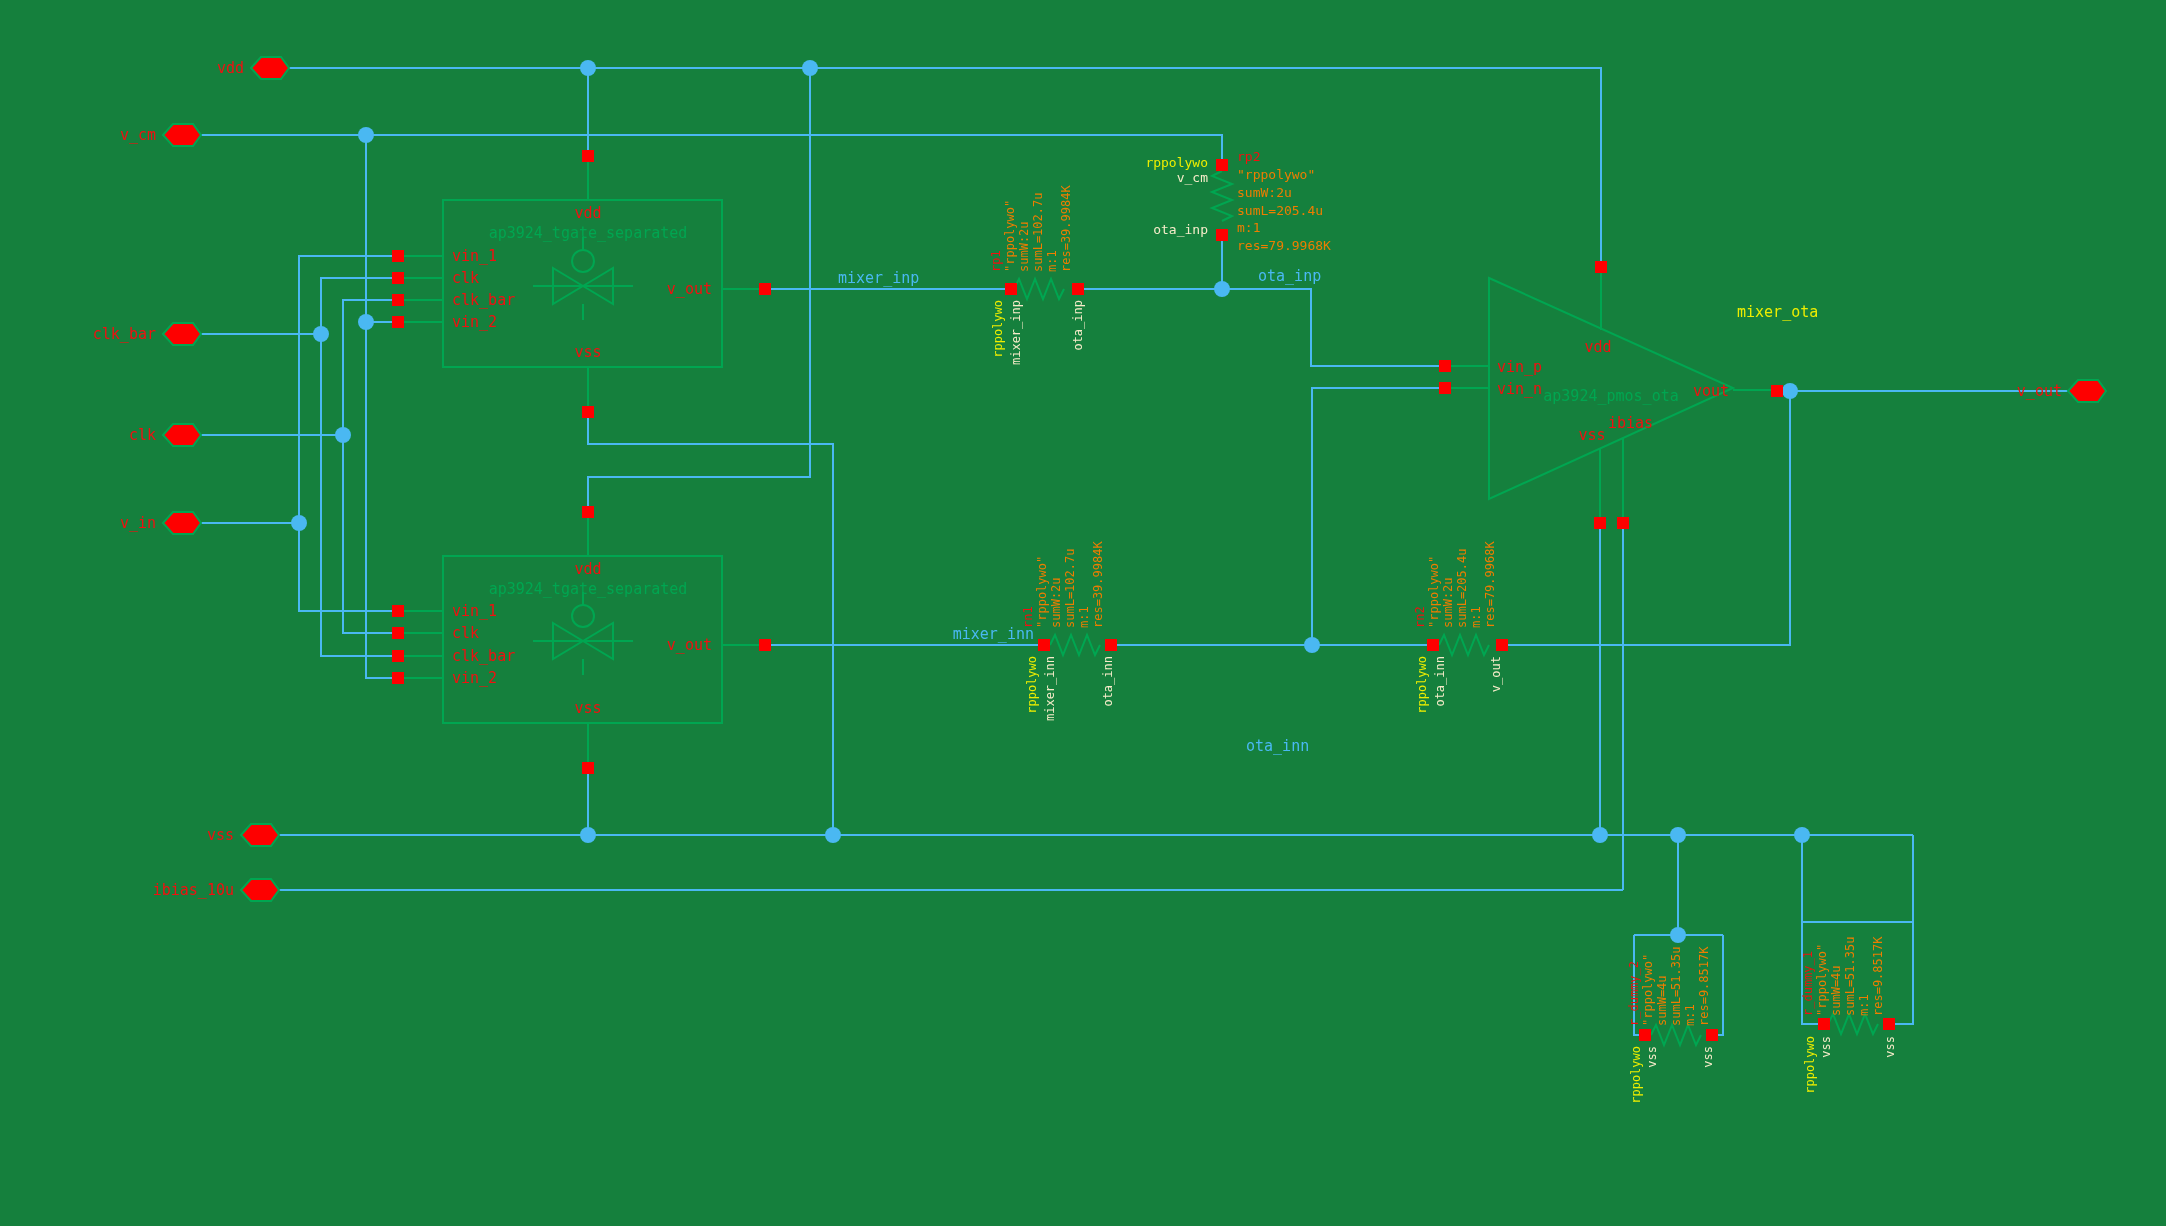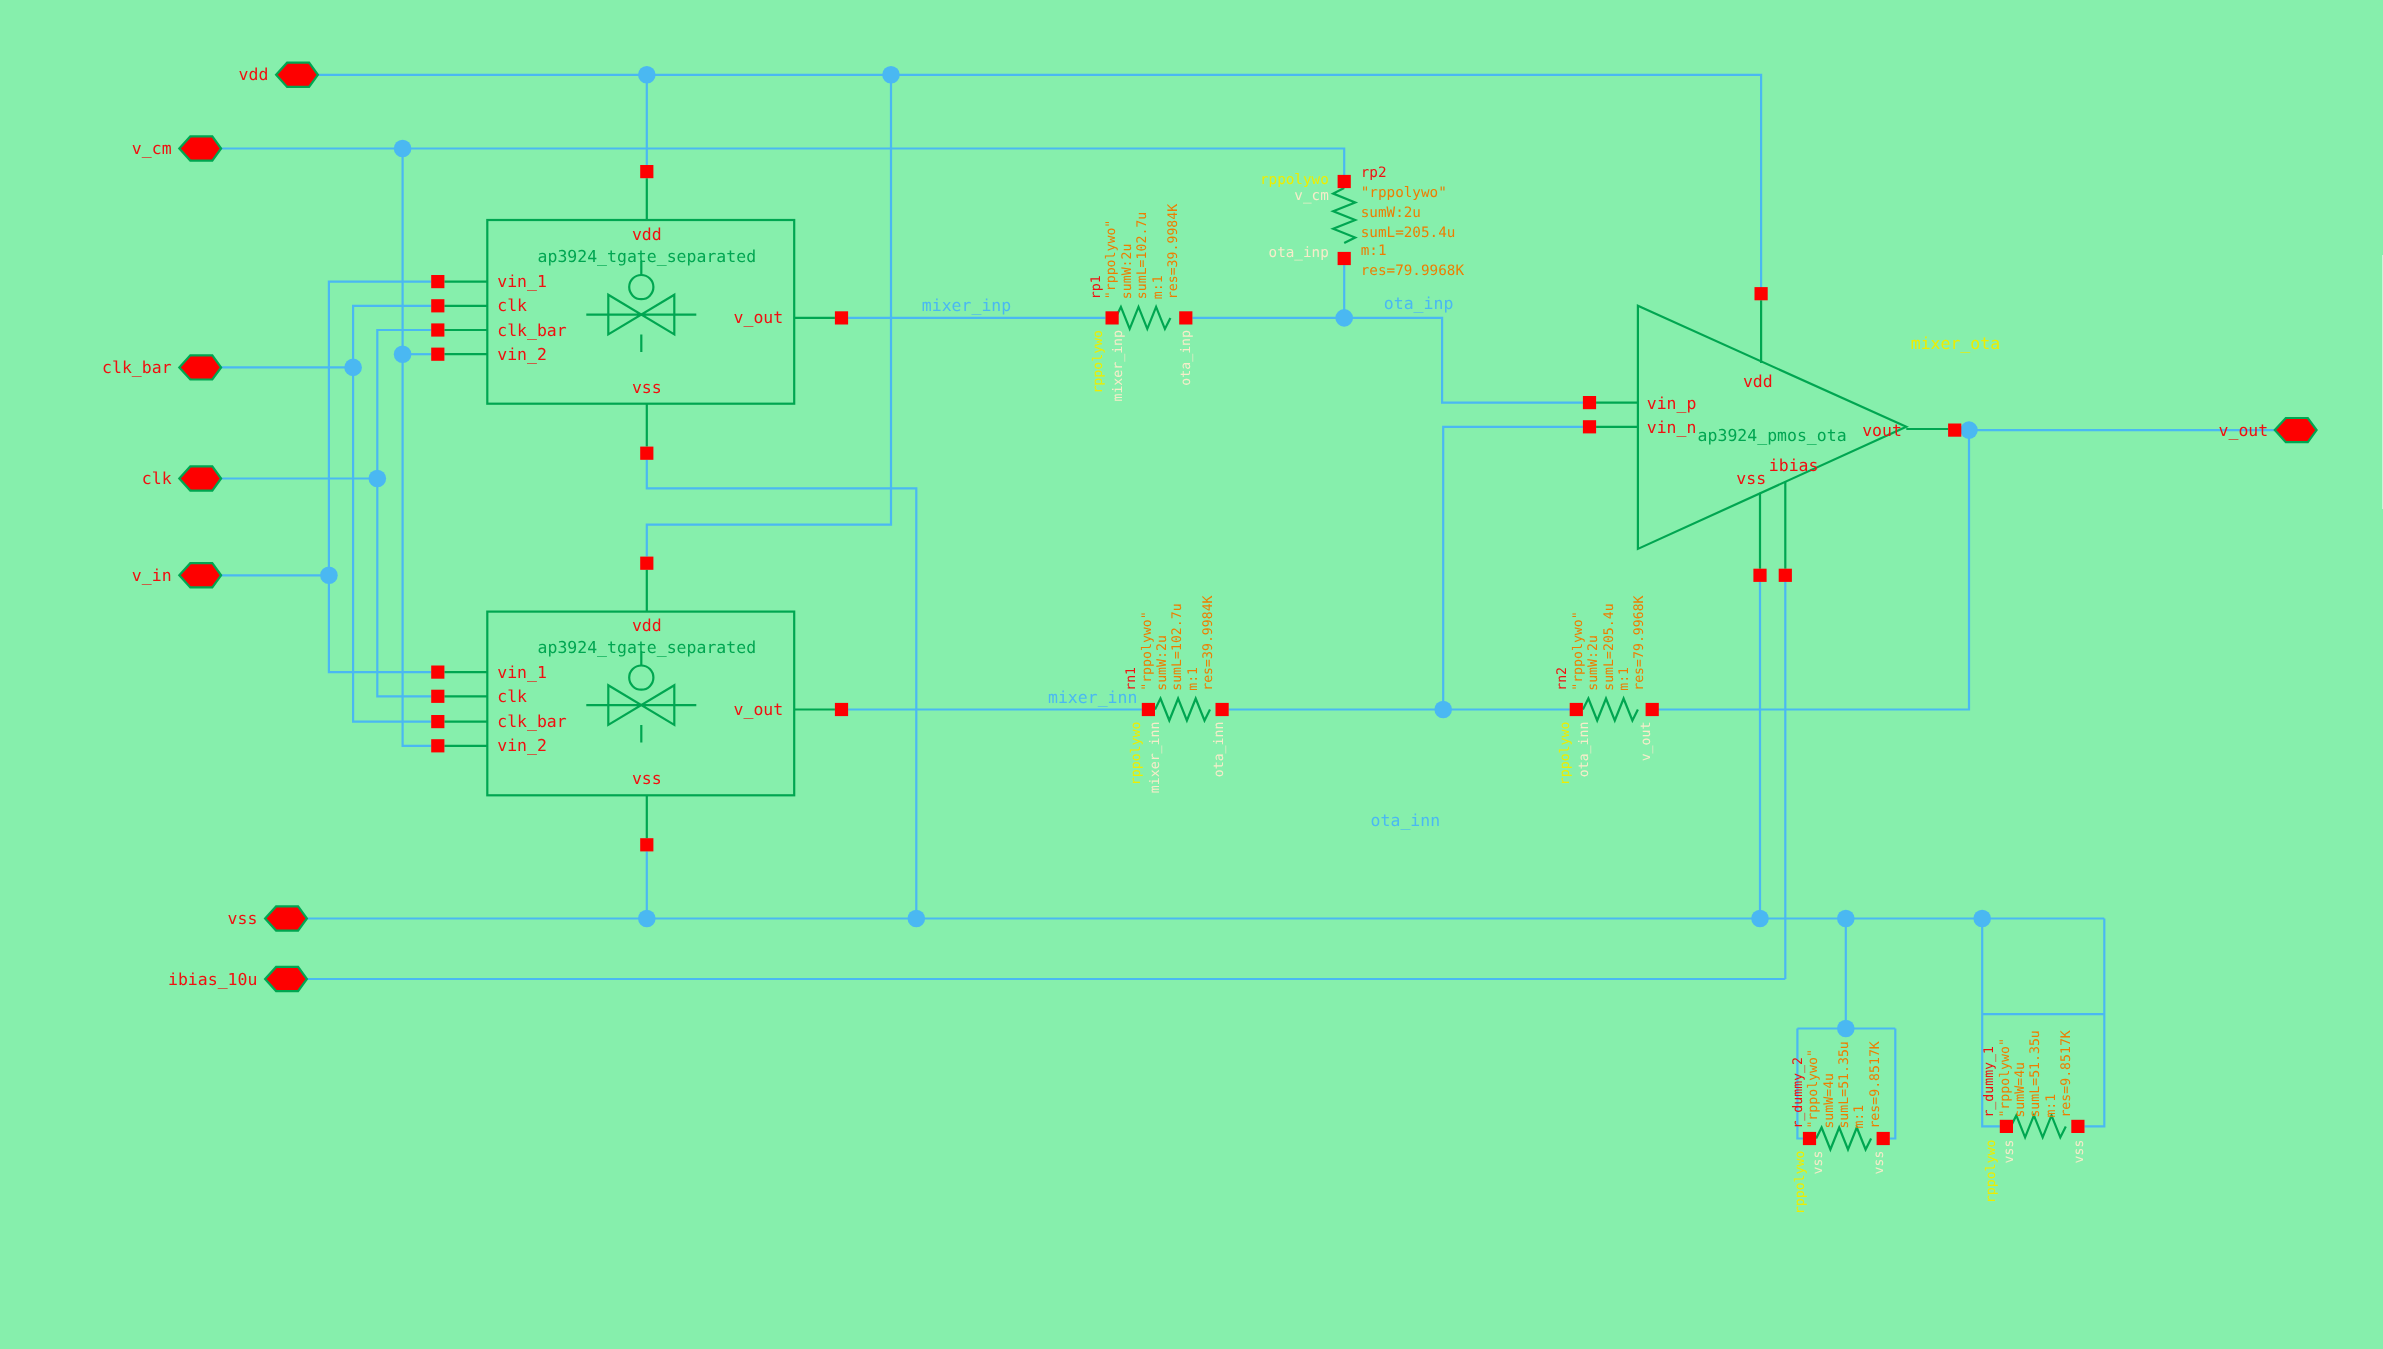--- a/index.html
+++ b/index.html
@@ -1,16 +1,16 @@
 <!DOCTYPE html>
 <html><head>
 <meta charset="utf-8">
 <style>
   html,body{margin:0;padding:0;background:#ffffff;}
-  .stage{position:relative;width:2166px;height:1226px;background:#86efac;overflow:hidden;}
+  .stage{position:relative;width:2166px;height:1226px;background:#15803d;overflow:hidden;}
   svg text{font-family:"DejaVu Sans Mono","Liberation Mono",monospace;}
   .t15{font-size:15px;}
   .t13{font-size:13px;}
   .t12{font-size:12px;}
   .red{fill:#f01010;}
   .grn{fill:#00a651;}
   .blu{fill:#4ab8f2;}
   .org{fill:#ee7d00;}
   .yel{fill:#eded00;}
   .crm{fill:#f7ecca;}

